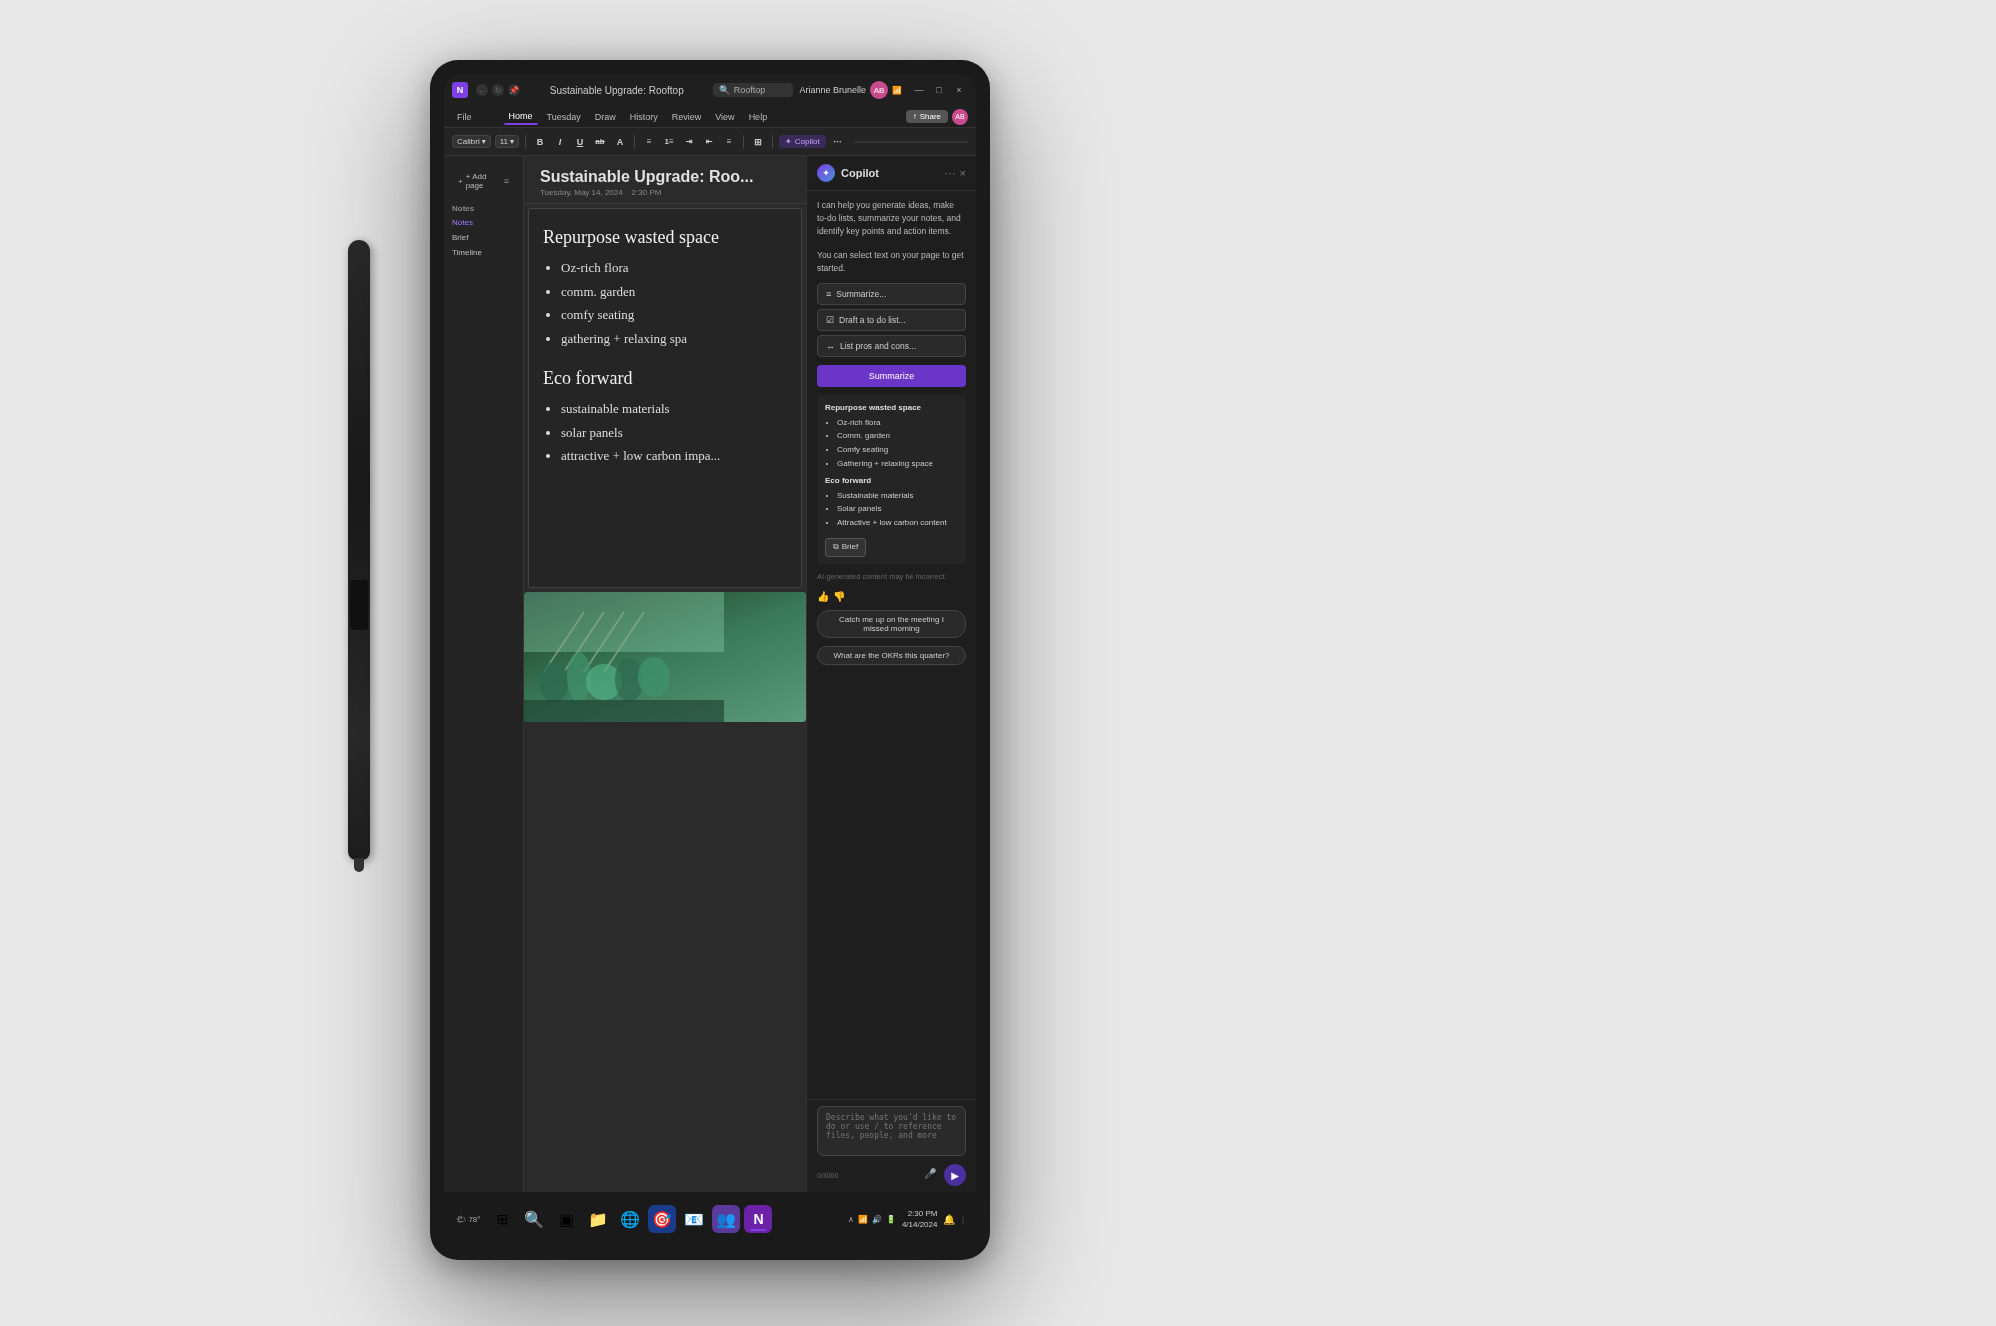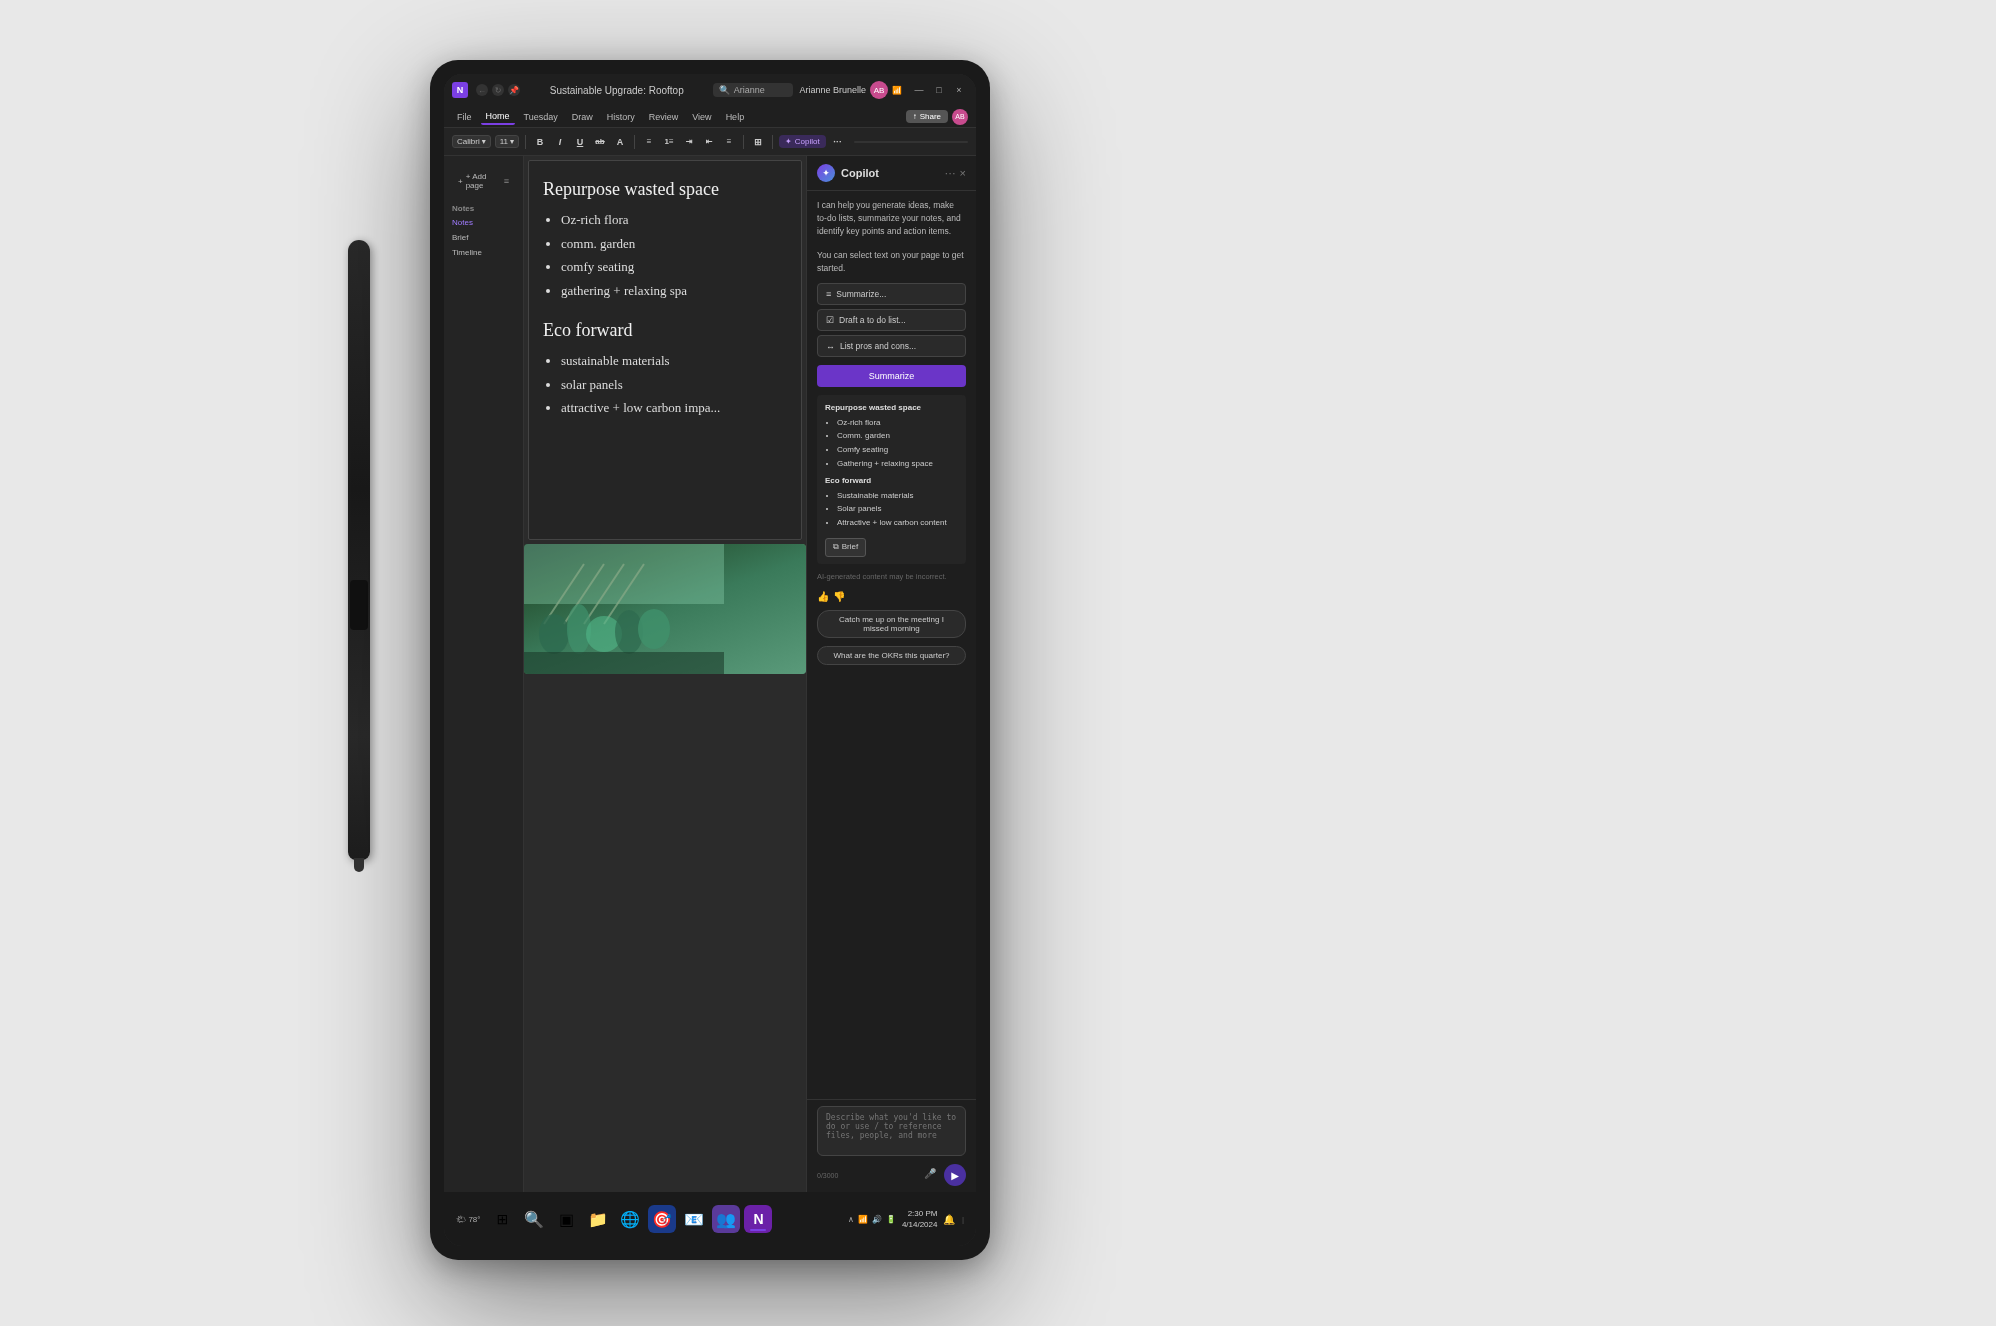--- a/index.html
+++ b/index.html
@@ -210,20 +210,21 @@
       font-size: 9px;
       color: #bbb;
       padding: 2px 5px;
       border-radius: 2px;
       cursor: pointer;
     }
 
     .menu-item.active {
       color: white;
       border-bottom: 2px solid #7b3fe4;
+      margin-left: 23px;
     }
 
     
     .ribbon {
       position: absolute;
       top: 54px;
       left: 0;
       right: 0;
       height: 28px;
       background: #242424;
@@ -733,21 +734,21 @@
           <div class="onenote-icon">N</div>
           <div class="title-bar-controls">
             <div class="title-ctrl">←</div>
             <div class="title-ctrl">↻</div>
             <div class="title-ctrl">📌</div>
           </div>
         </div>
         <div class="title-text">Sustainable Upgrade: Rooftop</div>
         <div class="title-search">
           <span>🔍</span>
-          <span>Arianne</span>
+          <span>Rooftop</span>
         </div>
         <div class="title-user">
           <span class="title-user-name">Arianne Brunelle</span>
           <div class="avatar">AB</div>
           <span style="font-size:8px;color:#aaa;">📶</span>
         </div>
         <div class="win-buttons">
           <div class="win-btn">—</div>
           <div class="win-btn">□</div>
           <div class="win-btn">×</div>
@@ -814,20 +815,28 @@
             </div>
             <div class="sidebar-nav-icon">≡</div>
           </div>
           <div class="sidebar-section">Notes</div>
           <div class="sidebar-page active">Notes</div>
           <div class="sidebar-page">Brief</div>
           <div class="sidebar-page">Timeline</div>
         </div>
 
         <div class="note-area">
+          <div class="note-header">
+            <div class="note-title">Sustainable Upgrade: Roo...</div>
+            <div class="note-date">
+              <span>Tuesday, May 14, 2024</span>
+              &nbsp;&nbsp;
+              <span>2:30 PM</span>
+            </div>
+          </div>
 
           <div class="page-canvas">
 
             <div class="handwriting">
               <div class="hw-heading">Repurpose wasted space</div>
               <ul class="hw-bullets">
                 <li>Oz-rich flora</li>
                 <li>comm. garden</li>
                 <li>comfy seating</li>
                 <li>gathering + relaxing spa</li>

